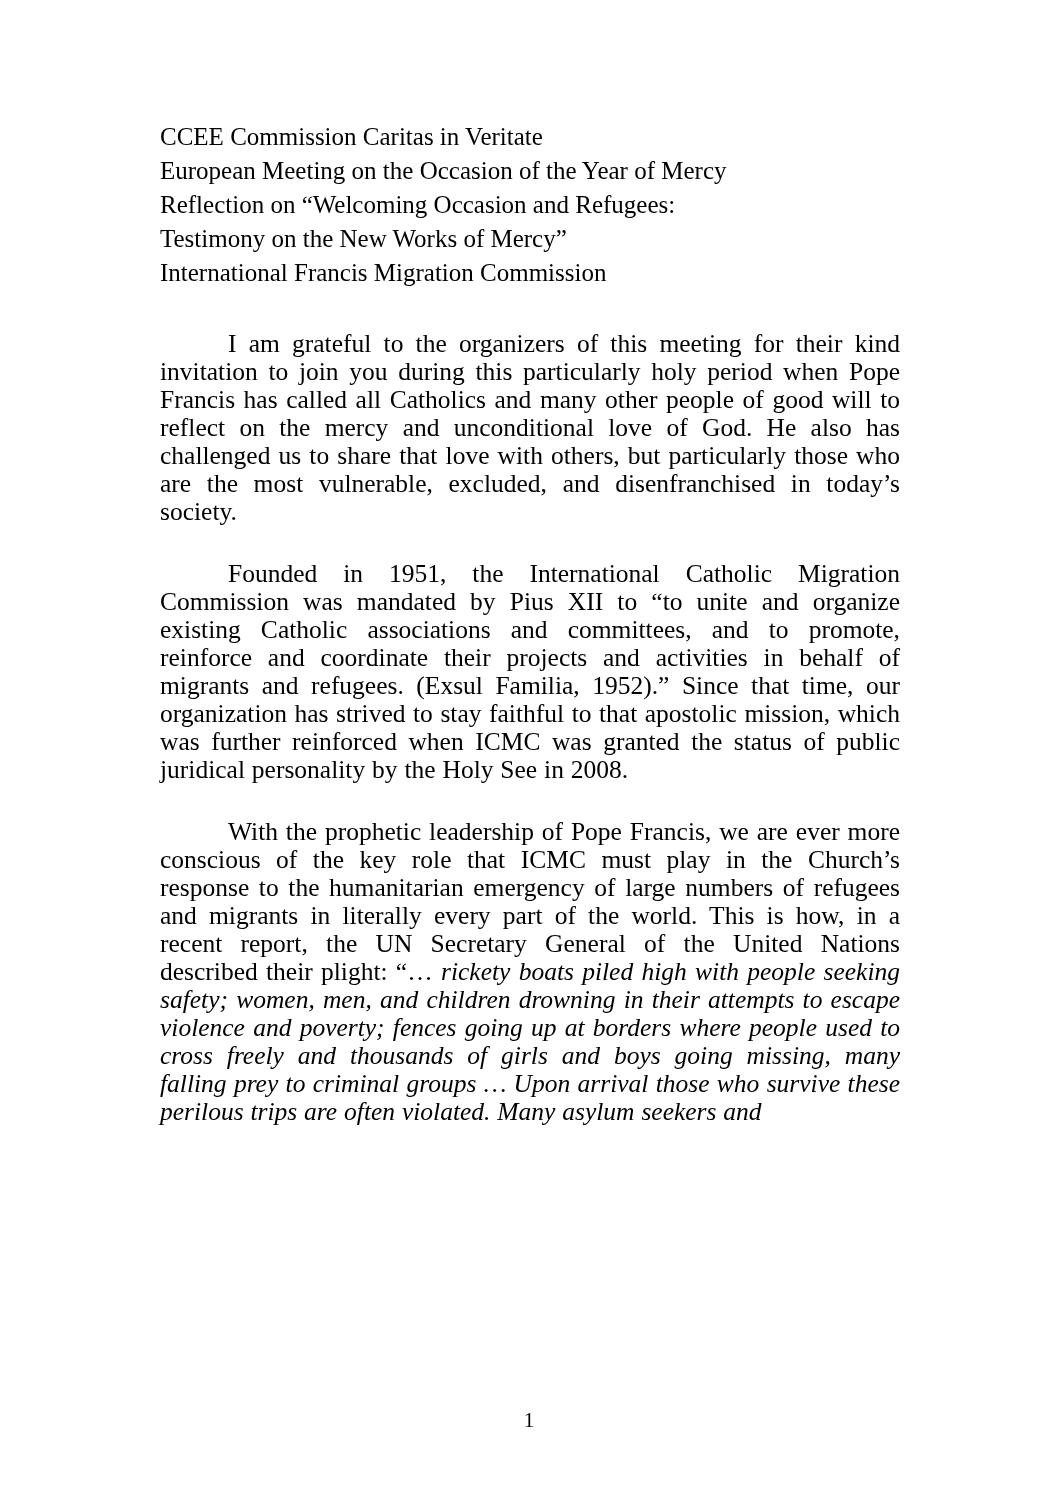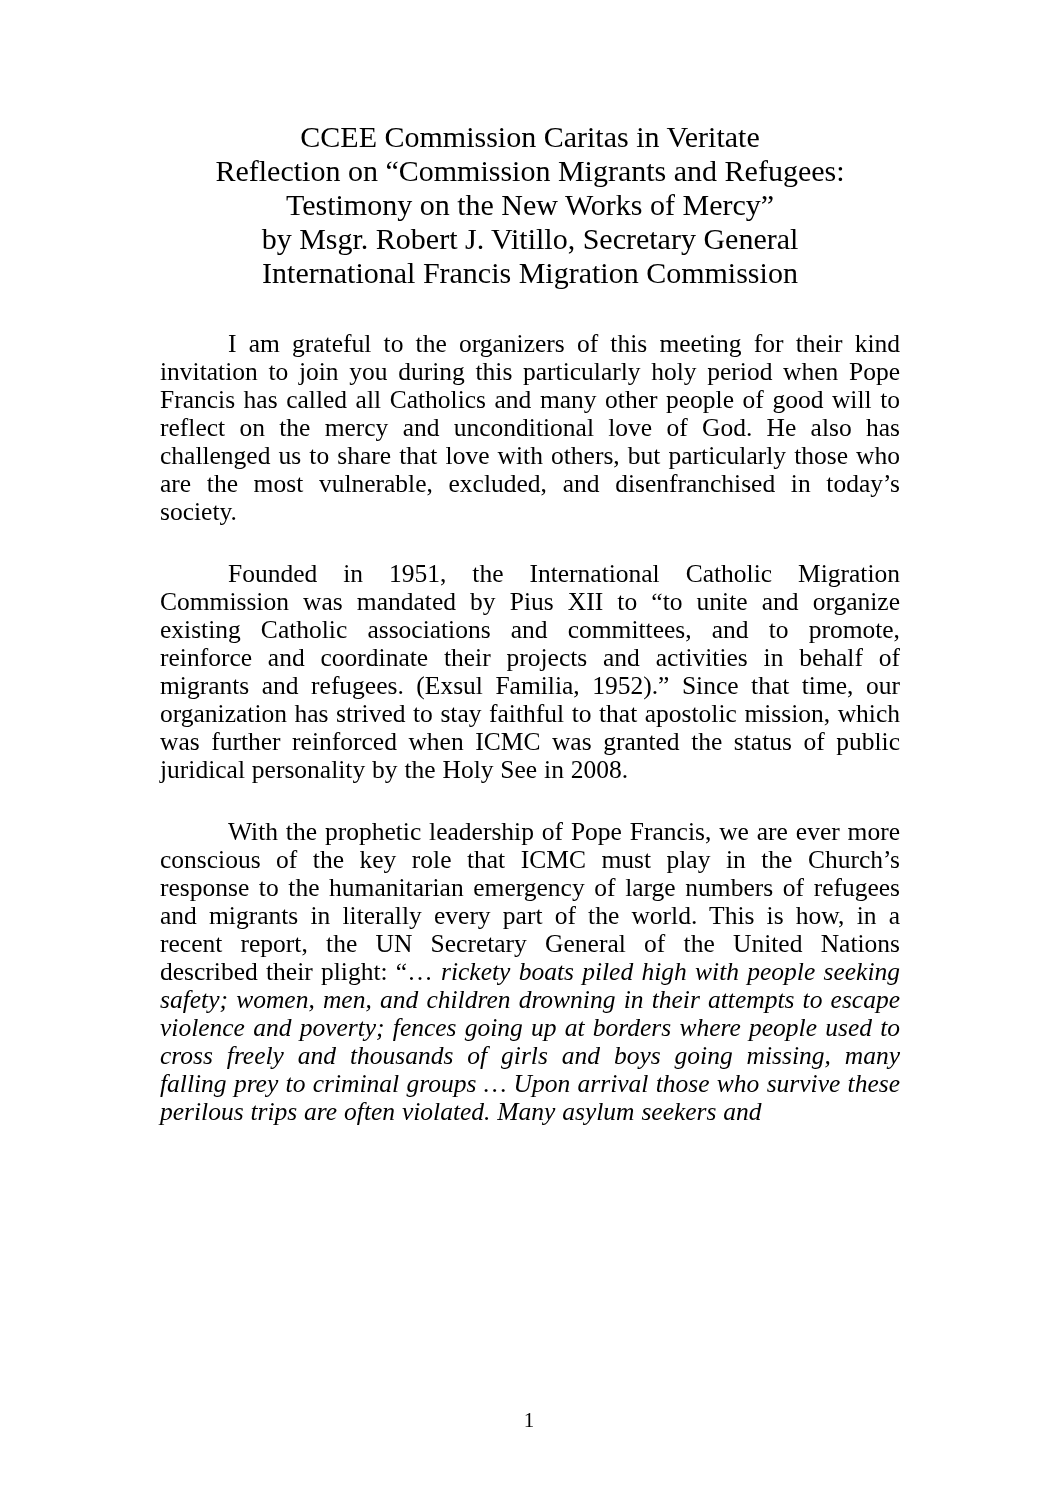--- a/index.html
+++ b/index.html
@@ -23,22 +23,21 @@
     height: 1497px;
     background: #ffffff;
   }
   .content {
     position: absolute;
     left: 160px;
     top: 120px;
     width: 740px;
   }
   .doc-header {
-    text-align: center;
-    font-size: 30px;
+    font-size: 25px;
     line-height: 34px;
     margin: 0 0 0 0;
   }
   .doc-header .hline {
     display: block;
     white-space: pre;
   }
   .body-block {
     margin-top: 40px;
   }
@@ -73,23 +72,23 @@
 </style>
 </head>
 <body>
 
 <div class="page">
 
   <div class="content">
 
     <div class="doc-header">
       <span class="hline">CCEE Commission Caritas in Veritate</span>
-      <span class="hline">Reflection on “Commission Migrants and Refugees:</span>
+      <span class="hline">European Meeting on the Occasion of the Year of Mercy</span>
+      <span class="hline">Reflection on “Welcoming Occasion and Refugees:</span>
       <span class="hline">Testimony on the New Works of Mercy”</span>
-      <span class="hline">by Msgr. Robert J. Vitillo, Secretary General</span>
       <span class="hline">International Francis Migration Commission</span>
     </div>
 
     <div class="body-block">
 
       <p class="para">
         <span>I am grateful to the organizers of this meeting for their kind invitation to join you during this particularly holy period when Pope Francis has called all Catholics and many other people of good will to reflect on the mercy and unconditional love of God. He also has challenged us to share that love with others, but particularly those who are the most vulnerable, excluded, and disenfranchised in today’s society.</span>
       </p>
 
       <p class="para">

